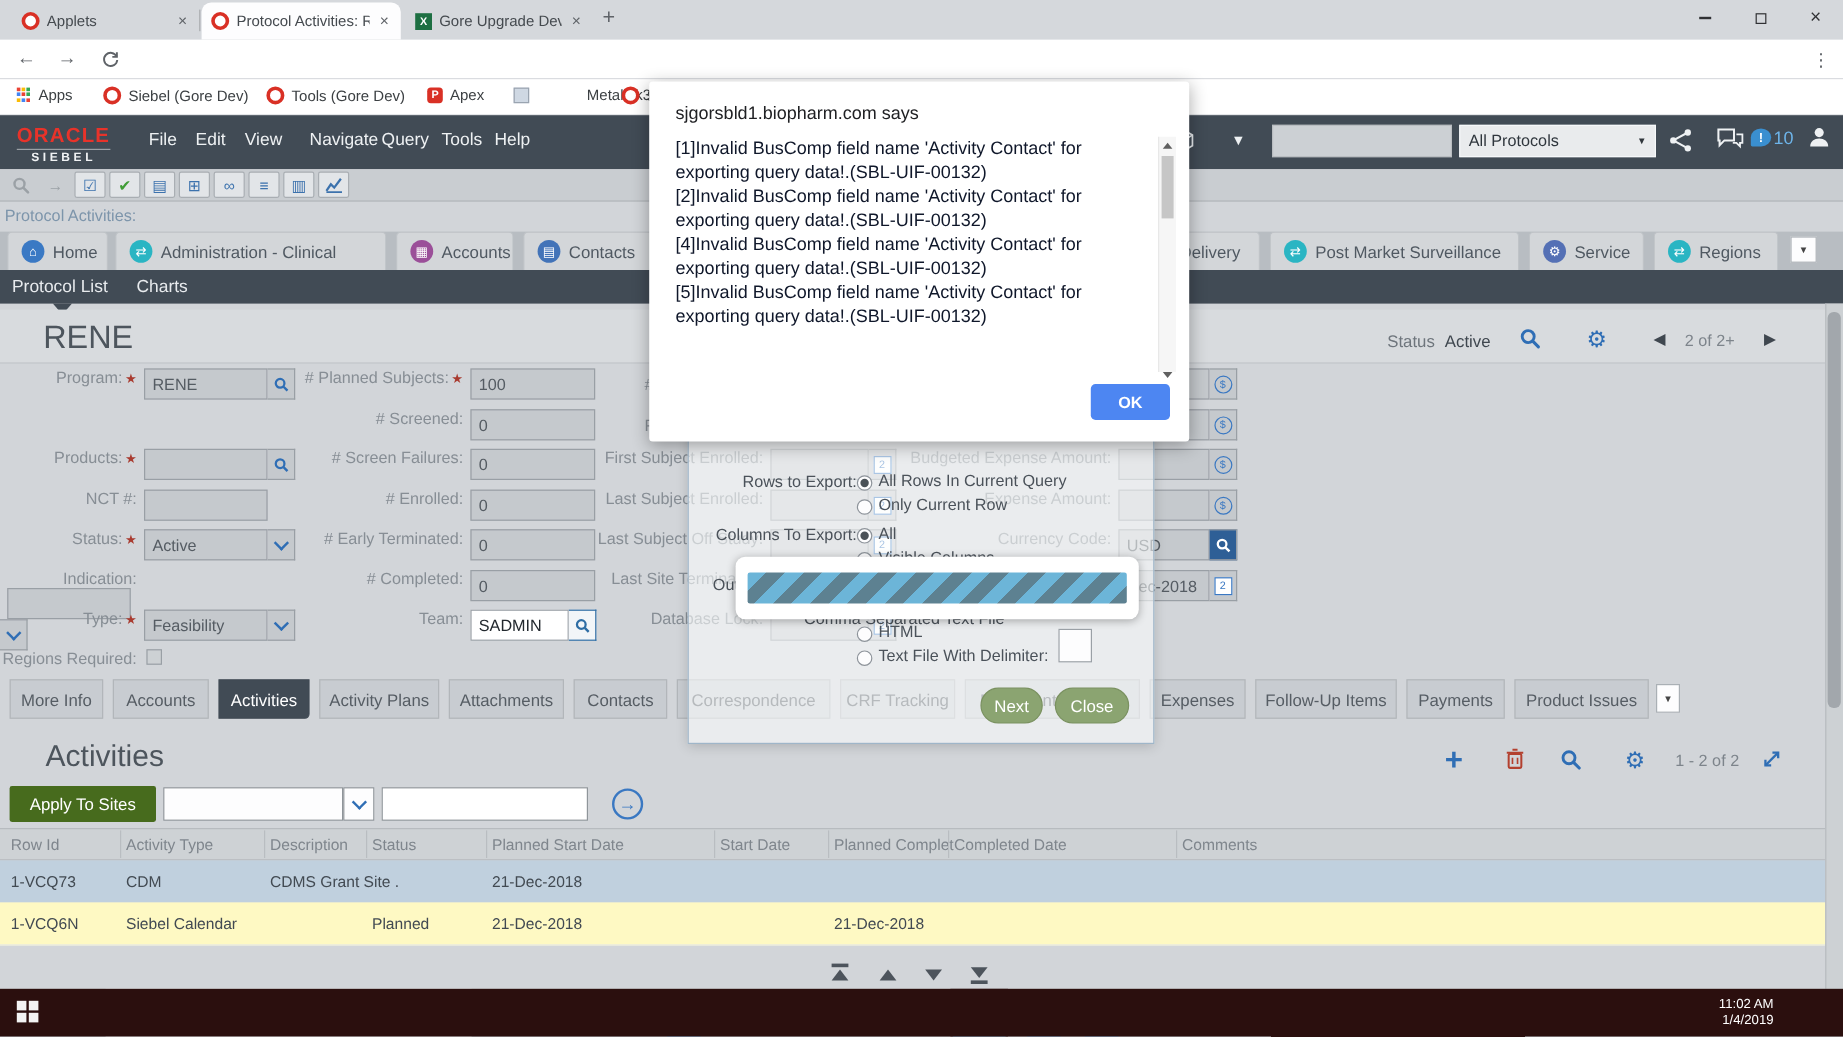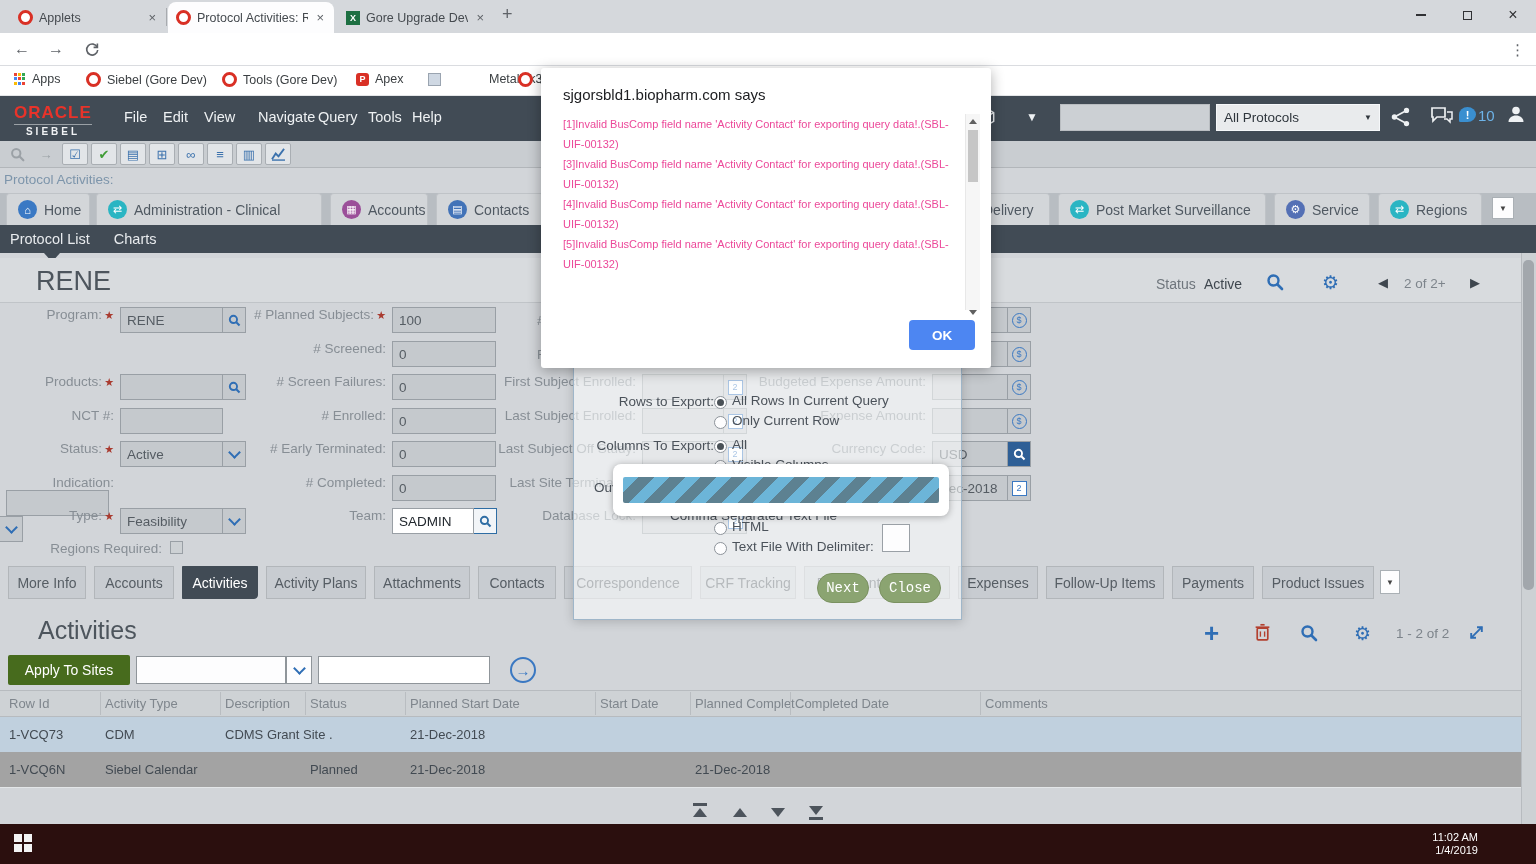--- a/index.html
+++ b/index.html
@@ -64,21 +64,21 @@
   .cur{width:15px;height:15px;border:1.5px solid #3a78c2;border-radius:50%;color:#3a78c2;font-size:9px;display:flex;align-items:center;justify-content:center;box-sizing:border-box;}
   .cbox{width:13px;height:13px;background:#cdd1d4;border:1px solid #999fa5;box-sizing:border-box;}
   .frow{position:absolute;display:flex;align-items:flex-start;}
   
   .expdlg{left:573px;top:357px;width:389px;height:263px;background:rgba(252,253,254,0.58);border:1px solid #9fb6c9;box-shadow:0 2px 10px rgba(0,0,0,0.18);box-sizing:border-box;z-index:40;}
   .elbl{color:#4b525a;font-size:13.5px;}
   .rad{width:13px;height:13px;border-radius:50%;border:1px solid #8d939a;background:#fdfdfe;box-sizing:border-box;}
   .rad.sel::after{content:"";display:block;width:7px;height:7px;margin:2px;border-radius:50%;background:#4a5157;}
   .prog{background:#fff;border-radius:8px;box-shadow:0 1px 7px rgba(0,0,0,0.3);}
   .pbarfill{border-radius:2px;background:repeating-linear-gradient(135deg,#6cb5d8 0 11px,#5d8191 11px 22px);}
-  .gbtn{background:#8ba471;border:1px solid #7a9160;border-radius:15px;color:#fff;font-size:14px;display:flex;align-items:center;justify-content:center;box-sizing:border-box;font-family:Liberation Mono, monospace;}
+  .gbtn{background:#8ba471;border:1px solid #7a9160;border-radius:15px;color:#fff;font-size:14px;display:flex;align-items:center;justify-content:center;box-sizing:border-box;}
   
   .dtab{top:566px;height:33px;background:#c8ccd1;border:1px solid #b2b6ba;box-sizing:border-box;display:flex;align-items:center;justify-content:center;font-size:14px;color:#565d64;}
   .dtab.active{background:#414b55;color:#fff;border-color:#414b55;border-radius:0 0 4px 0;}
   .dovf{left:1380px;top:570px;width:20px;height:24px;background:#fdfdfe;border:1px solid #aab0b5;box-sizing:border-box;display:flex;align-items:center;justify-content:center;font-size:8px;color:#444;}
   
   .actbtn{background:#476b1d;border-radius:2px;color:#fff;font-size:14px;display:flex;align-items:center;justify-content:center;}
   .selbox{background:#fdfdfe;border:1px solid #8f959a;box-sizing:border-box;}
   .gocirc{width:26px;height:26px;border:2px solid #3a78c2;border-radius:50%;color:#3a78c2;font-size:15px;font-weight:bold;display:flex;align-items:center;justify-content:center;box-sizing:border-box;}
   .thead{left:0;top:690px;width:1536px;height:27px;background:#ced2d5;border-top:1px solid #b7bbbf;border-bottom:1px solid #b7bbbf;box-sizing:border-box;}
   .thc{position:absolute;top:696px;font-size:13px;color:#7f868d;white-space:nowrap;}
@@ -86,21 +86,21 @@
   .trow{left:0;width:1536px;height:35px;}
   .tdc{position:absolute;top:10px;font-size:13px;color:#424a52;white-space:nowrap;}
   .tri-u{width:0;height:0;border-left:7px solid transparent;border-right:7px solid transparent;border-bottom:9px solid #4d545c;}
   .tri-d{width:0;height:0;border-left:7px solid transparent;border-right:7px solid transparent;border-top:9px solid #4d545c;}
   .pgbar{width:14px;height:3px;background:#4d545c;}
   .vscroll{left:1521px;top:253px;width:15px;height:571px;background:#cdd1d4;border-left:1px solid #b7bbbf;box-sizing:border-box;z-index:5;}
   .vthumb{left:1523px;top:260px;width:11px;height:330px;background:#a2a7ac;border-radius:5px;z-index:6;}
   
   .alert{left:541px;top:68px;width:450px;height:300px;background:#fff;border-radius:3px;box-shadow:0 3px 14px rgba(0,0,0,0.32);z-index:60;}
   .altitle{left:22px;top:18px;font-size:15px;color:#202124;}
-  .almsgs{left:22px;top:46px;width:392px;height:190px;overflow:hidden;font-size:11px;line-height:20px;color:#ec4899;}
+  .almsgs{left:22px;top:46px;width:392px;height:190px;overflow:hidden;font-size:15px;line-height:20px;color:#0f172a;}
   .alsb{left:424px;top:46px;width:15px;height:196px;background:#f6f6f6;border-left:1px solid #e8e8e8;box-sizing:border-box;}
   .alsb-tri-u{width:0;height:0;border-left:4px solid transparent;border-right:4px solid transparent;border-bottom:5px solid #606060;margin:5px auto 0;}
   .alsb-tri-d{width:0;height:0;border-left:4px solid transparent;border-right:4px solid transparent;border-top:5px solid #606060;margin:186px auto 0;}
   .alsb-thumb{position:absolute;left:2px;top:16px;width:10px;height:52px;background:#c6c6c6;}
   .okbtn{left:368px;top:252px;width:66px;height:30px;background:#4d86f2;border-radius:4px;color:#fff;font-size:13.5px;font-weight:bold;display:flex;align-items:center;justify-content:center;}
   
   .taskbar{left:0;top:824px;width:1536px;height:40px;background:#2b0f0e;z-index:80;}
   .winflag{display:grid;grid-template-columns:8px 8px;grid-gap:1.5px;}
   .winflag i{width:8px;height:8px;background:#f3f3f3;}
   .tsearch{left:88px;top:824px;width:305px;height:40px;background:#fff;display:flex;align-items:center;box-sizing:border-box;}
@@ -388,21 +388,21 @@
       </span>
   </div>
   <div class="frow" style="left:0;top:508px;">
     <span class="flbl" style="width:114px;"><span>Type:</span><span class="req">★</span></span>
     <span class="fbox" style="width:103px;margin-left:6px;">Feasibility</span>
     <span class="fico">
         <span class="chev"></span>
       </span>
   </div>
   <div class="frow" style="left:0;top:541px;">
-    <span class="flbl" style="width:114px;padding-left:48px;"><span>Regions Required:</span></span>
+    <span class="flbl" style="width:114px;"><span>Regions Required:</span></span>
     <span class="cbox" style="margin-left:8px;"></span>
   </div>
 
   <div class="frow" style="left:248px;top:307px;">
     <span class="flbl" style="width:138px;"><span># Planned Subjects:</span><span class="req">★</span></span>
     <span class="fbox" style="width:104px;margin-left:6px;">100</span>
   </div>
   <div class="frow" style="left:248px;top:341px;">
     <span class="flbl" style="width:138px;"><span># Screened:</span></span>
     <span class="fbox" style="width:104px;margin-left:6px;">0</span>
@@ -590,21 +590,21 @@
     <span class="tdc" style="left:9px;">1-VCQ73</span>
     <span class="tdc" style="left:105px;">CDM</span>
     <span class="tdc" style="left:225px;">CDMS Grant Site .</span>
     <span class="tdc" style="left:310px;"></span>
     <span class="tdc" style="left:410px;">21-Dec-2018</span>
     <span class="tdc" style="left:600px;"></span>
     <span class="tdc" style="left:695px;"></span>
     <span class="tdc" style="left:795px;"></span>
     <span class="tdc" style="left:985px;"></span>
   </div>
-  <div class="abs trow" style="top:752px;background:#a3a3a3;border-bottom:1px solid #e3e6e8;">
+  <div class="abs trow" style="top:752px;background:#fef9c3;border-bottom:1px solid #e3e6e8;">
     <span class="tdc" style="left:9px;">1-VCQ6N</span>
     <span class="tdc" style="left:105px;">Siebel Calendar</span>
     <span class="tdc" style="left:225px;"></span>
     <span class="tdc" style="left:310px;">Planned</span>
     <span class="tdc" style="left:410px;">21-Dec-2018</span>
     <span class="tdc" style="left:600px;"></span>
     <span class="tdc" style="left:695px;">21-Dec-2018</span>
     <span class="tdc" style="left:795px;"></span>
     <span class="tdc" style="left:985px;"></span>
   </div>
@@ -645,21 +645,21 @@
     <span class="abs elbl" style="left:158px;top:181px;">Text File With Delimiter:</span>
     <span class="abs" style="left:308px;top:166px;width:28px;height:28px;background:#fdfdfe;border:1px solid #9aa0a6;box-sizing:border-box;"></span>
     <div class="abs gbtn" style="left:243px;top:215px;width:52px;height:30px;">Next</div>
     <div class="abs gbtn" style="left:305px;top:215px;width:62px;height:30px;">Close</div>
   </div>
 
   <div class="abs alert">
     <div class="abs altitle">sjgorsbld1.biopharm.com says</div>
     <div class="abs almsgs">
       <div>[1]Invalid BusComp field name 'Activity Contact' for exporting query data!.(SBL-UIF-00132)</div>
-      <div>[3]Invalid BusComp field name 'Activity Contact' for exporting query data!.(SBL-UIF-00132)</div>
+      <div>[2]Invalid BusComp field name 'Activity Contact' for exporting query data!.(SBL-UIF-00132)</div>
       <div>[4]Invalid BusComp field name 'Activity Contact' for exporting query data!.(SBL-UIF-00132)</div>
       <div>[5]Invalid BusComp field name 'Activity Contact' for exporting query data!.(SBL-UIF-00132)</div>
     </div>
     <div class="abs alsb">
       <div class="alsb-tri-u"></div>
       <div class="alsb-thumb"></div>
       <div class="alsb-tri-d"></div>
     </div>
     <div class="abs okbtn">OK</div>
   </div>

